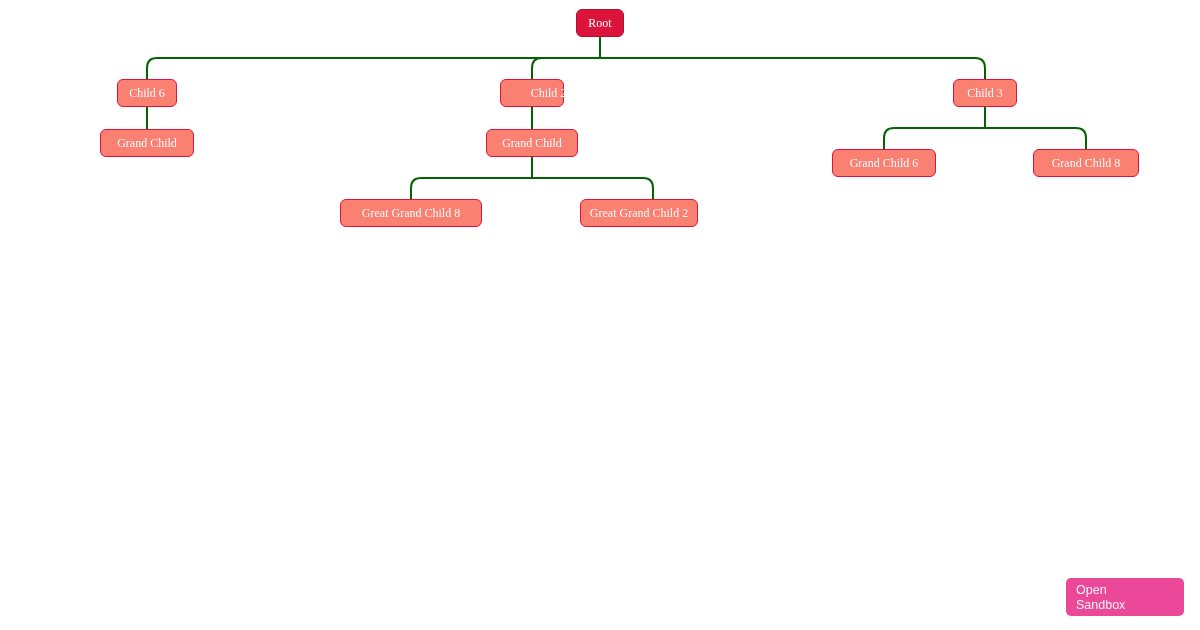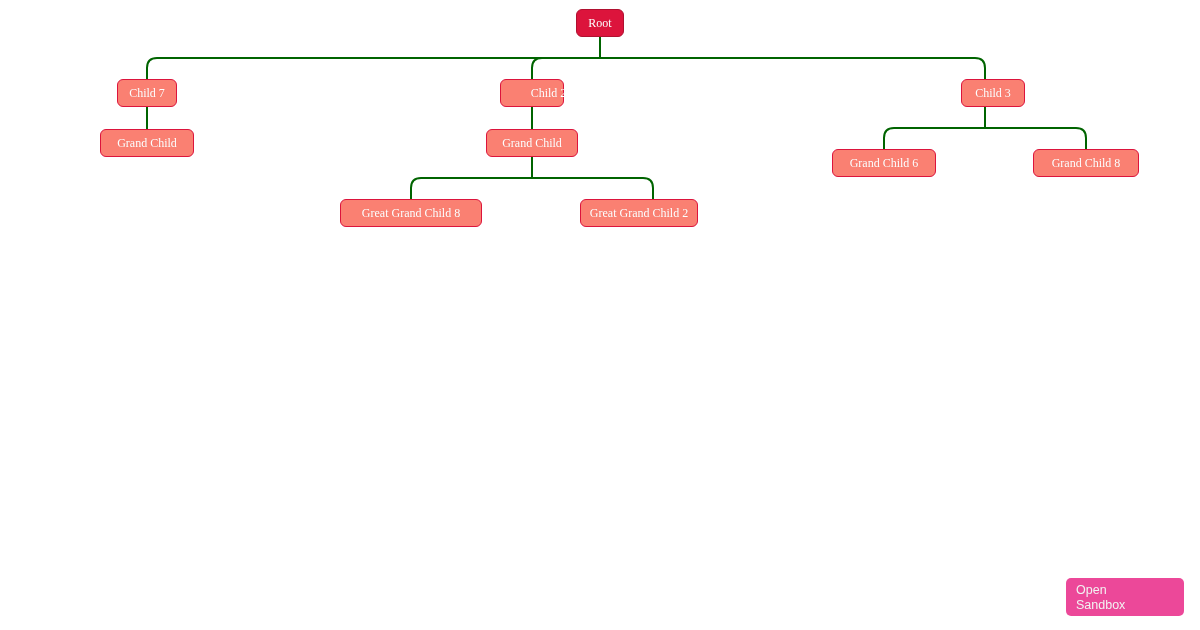--- a/index.html
+++ b/index.html
@@ -97,26 +97,26 @@
         <path d="M 532 178 L 421 178 Q 411 178 411 188 L 411 199"></path>
         <path d="M 532 178 L 643 178 Q 653 178 653 188 L 653 199"></path>
       </g>
   </svg>
 
   <div id="node-group">
       <div class="node root" style="left: 576px; top: 9px; width: 48px;">
         <span>Root</span>
       </div>
       <div class="node" style="left: 117px; top: 79px; width: 60px;">
-        <span>Child 7</span>
+        <span>Child 6</span>
       </div>
       <div class="node" style="left: 500px; top: 79px; width: 64px; padding-left: 44px;">
         <span>Child 2</span>
       </div>
-      <div class="node" style="left: 953px; top: 79px; width: 64px; margin-left: 8px;">
+      <div class="node" style="left: 953px; top: 79px; width: 64px;">
         <span>Child 3</span>
       </div>
       <div class="node" style="left: 100px; top: 129px; width: 94px;">
         <span>Grand Child</span>
       </div>
       <div class="node" style="left: 486px; top: 129px; width: 92px;">
         <span>Grand Child</span>
       </div>
       <div class="node" style="left: 832px; top: 149px; width: 104px;">
         <span>Grand Child 6</span>

